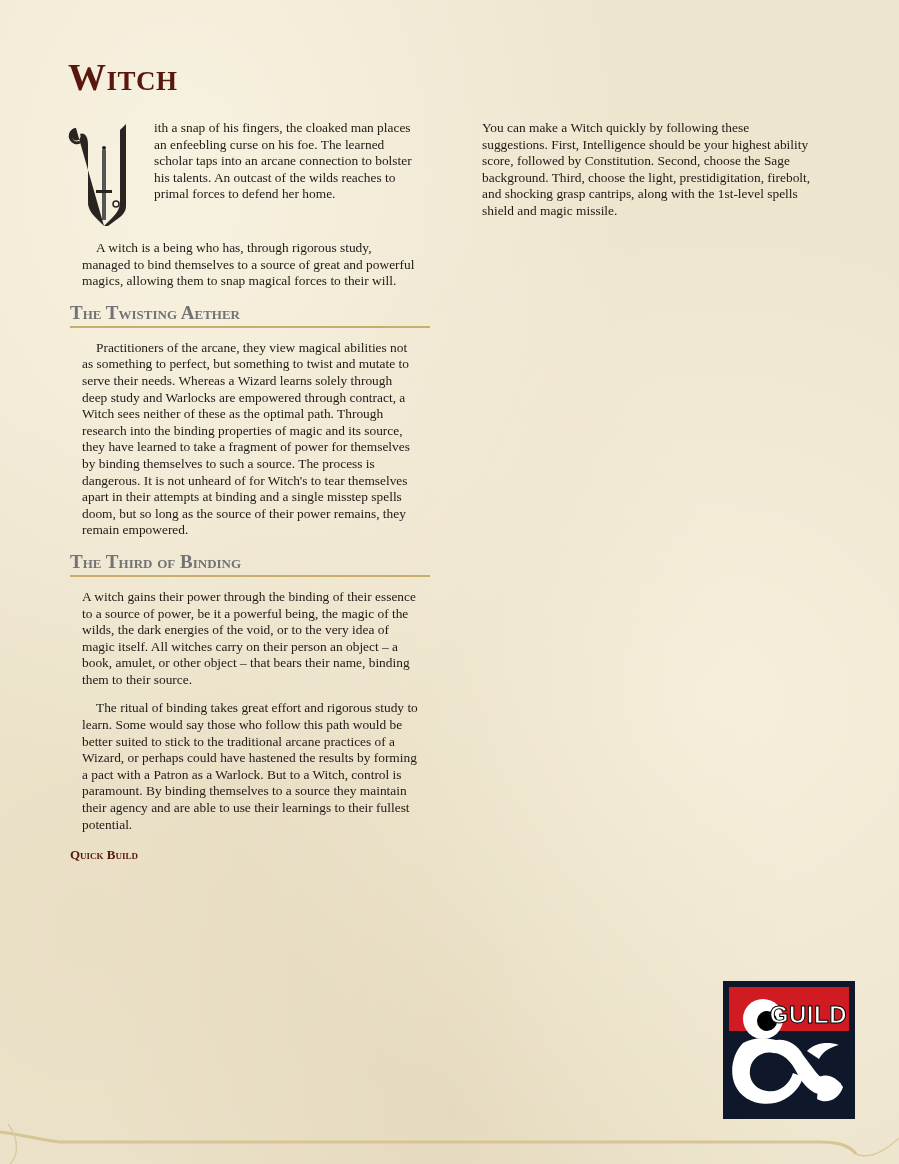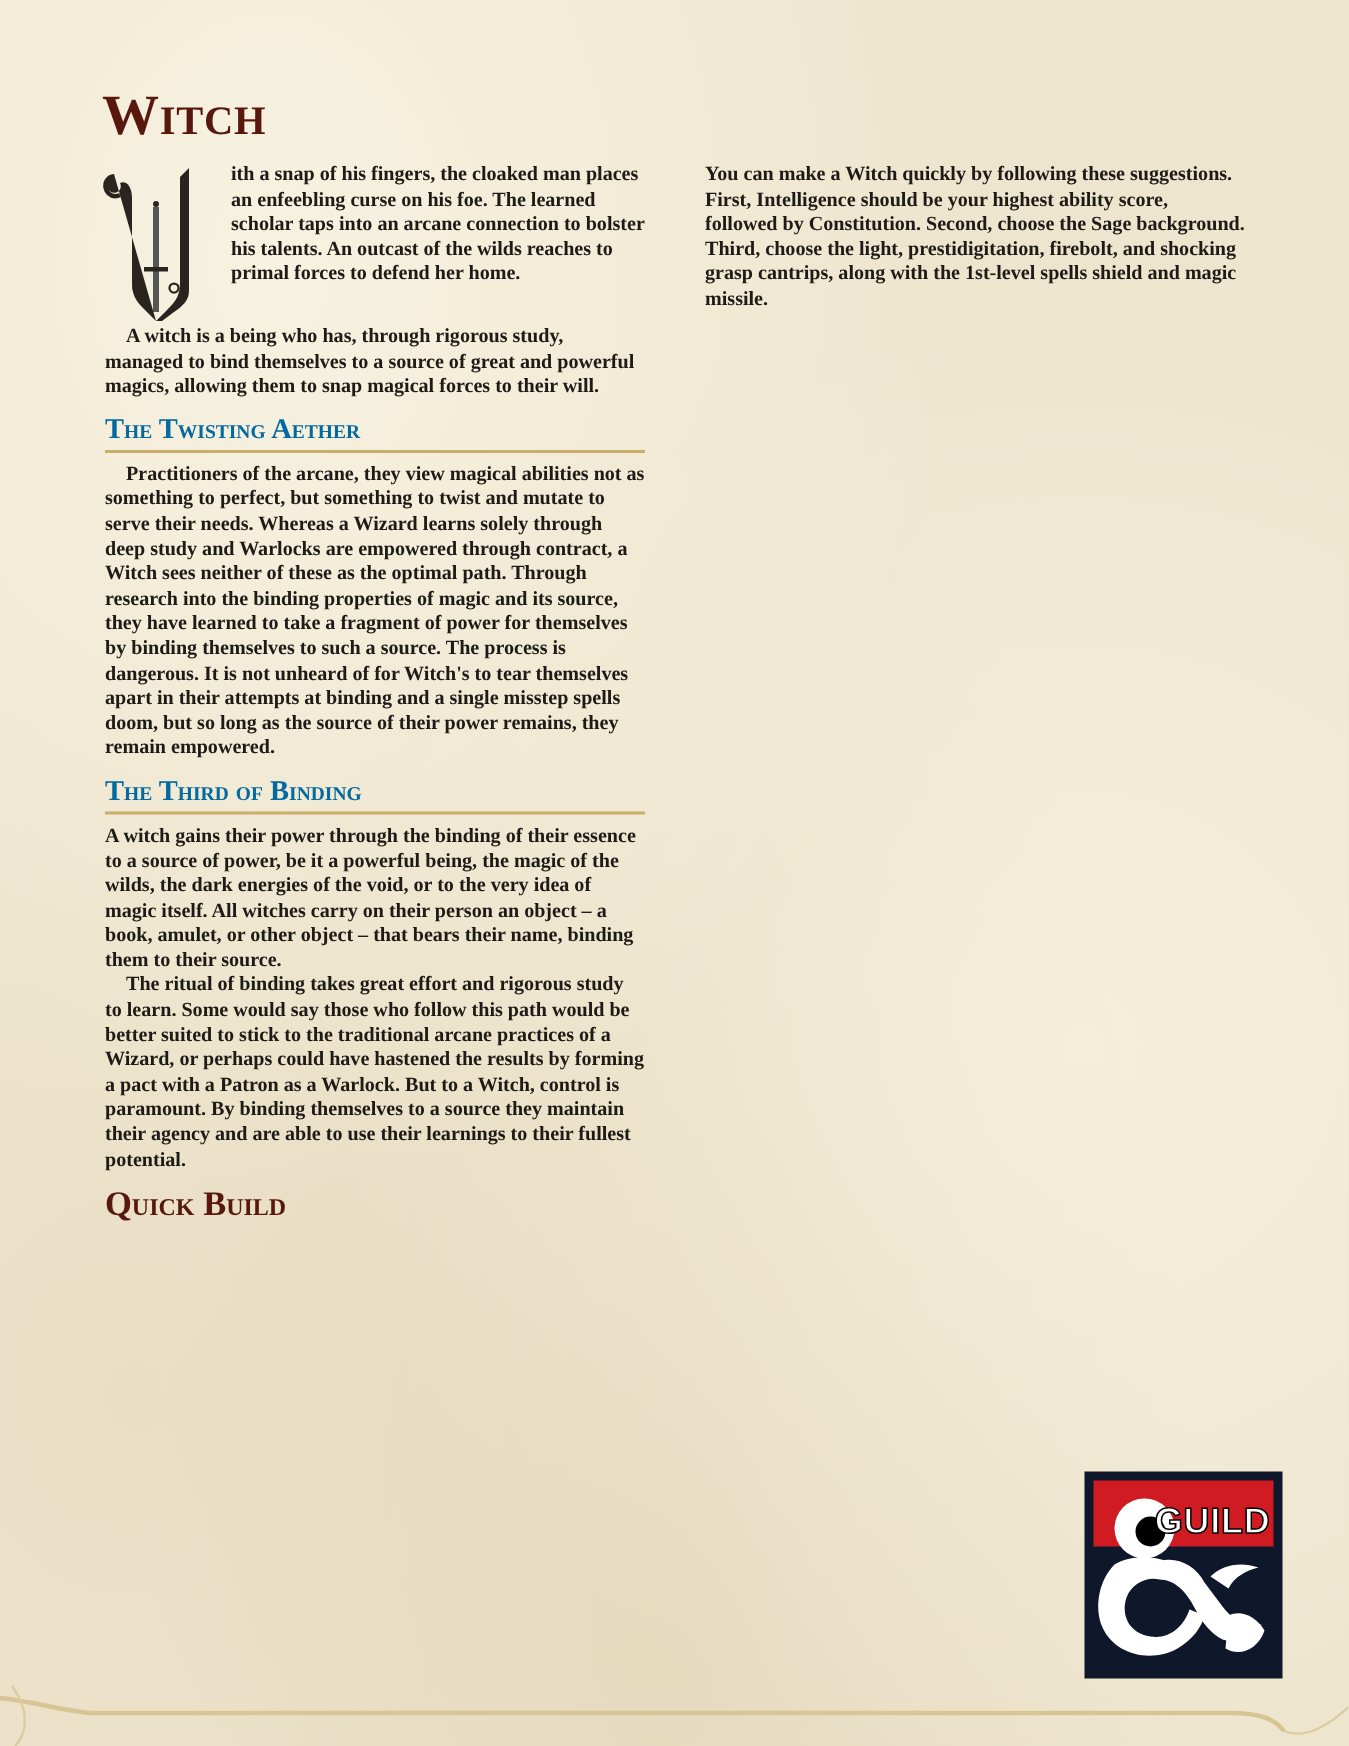--- a/index.html
+++ b/index.html
@@ -19,38 +19,38 @@
     font-family: "Liberation Serif", "DejaVu Serif", serif;
     font-weight: bold; font-size: 38px; color: #58180d;
     font-variant: small-caps; letter-spacing: 0.5px; line-height: 1;
   }
   .col {
     position: absolute; top: 108px; width: 360px;
     font-size: 13.4px; line-height: 16.6px;
   }
   .col-left { left: 70px; }
   .col-right { left: 470px; top: 108px; }
-  p { margin: 0; font-weight: bold; }
+  p { margin: 12px; }
   p.indent { text-indent: 14px; }
   .dropcap-wrap { position: relative; }
   .dropcap {
     float: left; width: 72px; height: 108px; margin: 0 14px 0 -2px;
   }
   .intro-text { padding-top: 0; }
   h2 {
     margin: 10px 0 6px 0; padding-bottom: 2px;
     font-family: "Liberation Serif", "DejaVu Serif", serif;
-    font-weight: bold; font-size: 19px; color: #0369a1;
+    font-weight: bold; font-size: 19px; color: #737373;
     font-variant: small-caps; line-height: 22px;
     border-bottom: 2px solid #c9ad6a;
   }
   h3 {
     margin: 12px 0 0 0;
     font-family: "Liberation Serif", "DejaVu Serif", serif;
-    font-weight: bold; font-size: 23px; color: #58180d;
+    font-weight: bold; font-size: 13px; color: #58180d;
     font-variant: small-caps; line-height: 20px;
   }
   .logo {
     position: absolute; left: 723px; top: 981px; width: 132px; height: 138px;
     background: #0f172a;
   }
   .logo-red { position: absolute; left: 6px; top: 6px; width: 120px; height: 44px; background: #d11b22; }
   .logo-text {
     position: absolute; right: 8px; top: 20px;
     font-family: "Liberation Sans", "DejaVu Sans", sans-serif; font-weight: bold;

